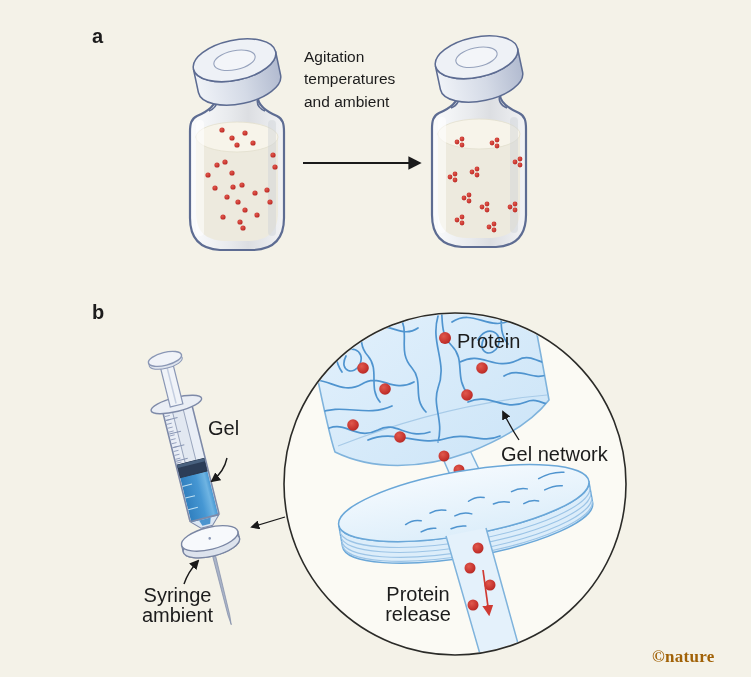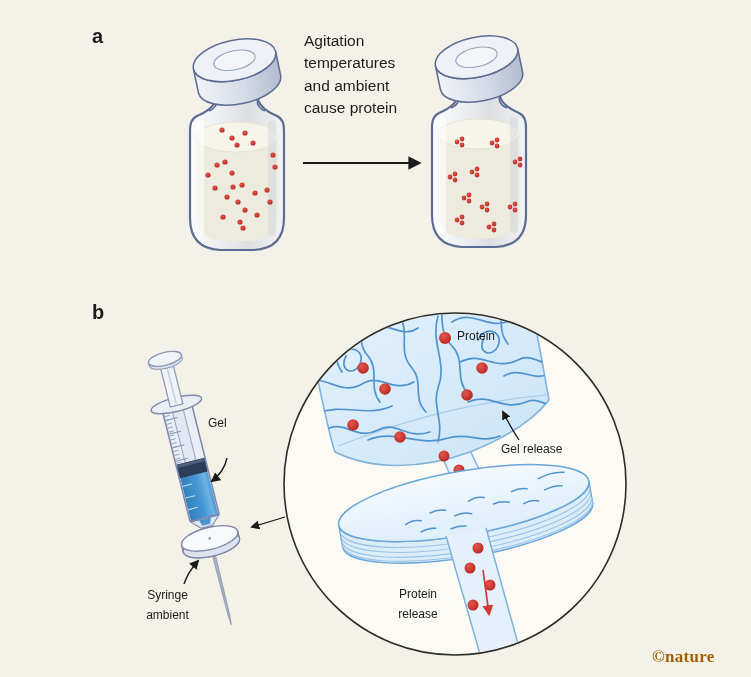--- a/index.html
+++ b/index.html
@@ -4,21 +4,21 @@
 <style>
   html,body{margin:0;padding:0;}
   .canvas{
     position:relative;width:751px;height:677px;background:#f4f2e8;
     font-family:"Liberation Sans",sans-serif;color:#1c1c1c;overflow:hidden;
   }
   .canvas svg{position:absolute;left:0;top:0;}
   .lbl{position:absolute;white-space:nowrap;line-height:1.2;}
   .panel-label{font-size:20px;font-weight:bold;}
   .caption{font-size:15.5px;line-height:22.3px;}
-  .anno{font-size:12px;}
+  .anno{font-size:20px;}
   .center{text-align:center;white-space:normal;line-height:20px;}
   .credit{
     font-family:"Liberation Serif",serif;font-weight:bold;font-size:17px;
     color:#a16207;letter-spacing:0.3px;
   }
 </style>
 </head>
 <body>
 
 <div class="canvas">
@@ -258,39 +258,38 @@
         </g>
     <path d="M483,570 L489,614" fill="none" stroke="#cf3a32" stroke-width="1.7" marker-end="url(#mArrowRed)"></path>
   </g>
   <circle cx="455" cy="484" r="171" fill="none" stroke="#2b2b28" stroke-width="1.6"></circle>
 
   <path d="M519,440 Q510,426 503,412" fill="none" stroke="#1a1a1a" stroke-width="1.3" marker-end="url(#mArrow)"></path>
 </svg>
 
 <div class="lbl panel-label" style="left:92px;top:24px">a</div>
 
-<div class="lbl caption" style="left:304px;top:30px">
+<div class="lbl caption" style="left:304px;top:46px">
   <div>Agitation</div>
   <div>temperatures</div>
   <div>and ambient</div>
-  <div>cause protein</div>
 </div>
 
 <div class="lbl panel-label" style="left:92px;top:300px">b</div>
 
 <div class="lbl anno" style="left:208px;top:416px">Gel</div>
 
-<div class="lbl anno center" style="left:120px;top:585px;width:95px">
+<div class="lbl anno center" style="left:130px;top:585px;width:95px">
   <div>Syringe</div>
   <div>ambient</div>
 </div>
 
 <div class="lbl anno" style="left:457px;top:329px">Protein</div>
 
-<div class="lbl anno" style="left:501px;top:442px">Gel release</div>
+<div class="lbl anno" style="left:501px;top:442px">Gel network</div>
 
 <div class="lbl anno center" style="left:368px;top:584px;width:100px">
   <div>Protein</div>
   <div>release</div>
 </div>
 
 <div class="lbl credit" style="left:652px;top:647px">©nature</div>
 
 </div>
 

